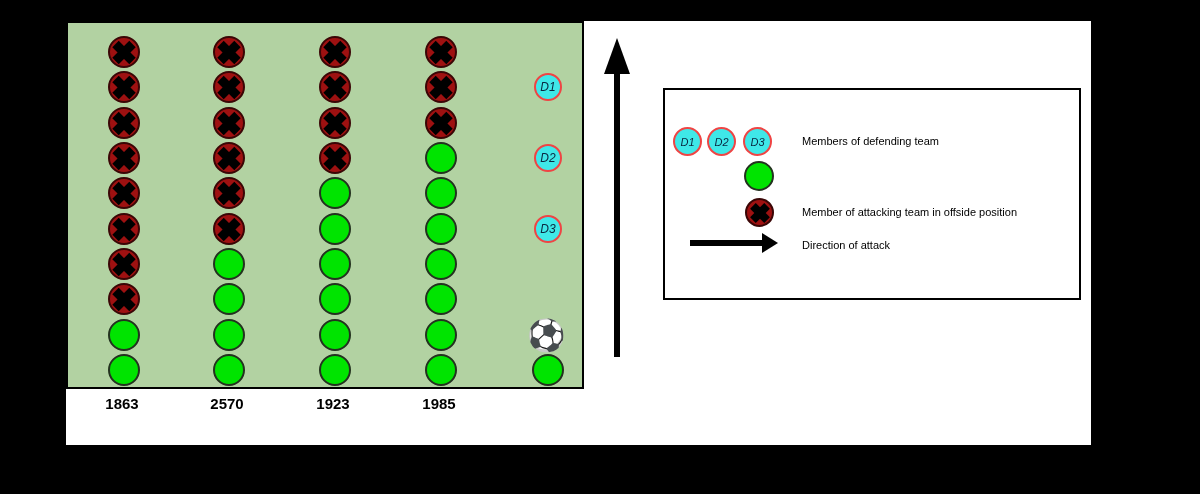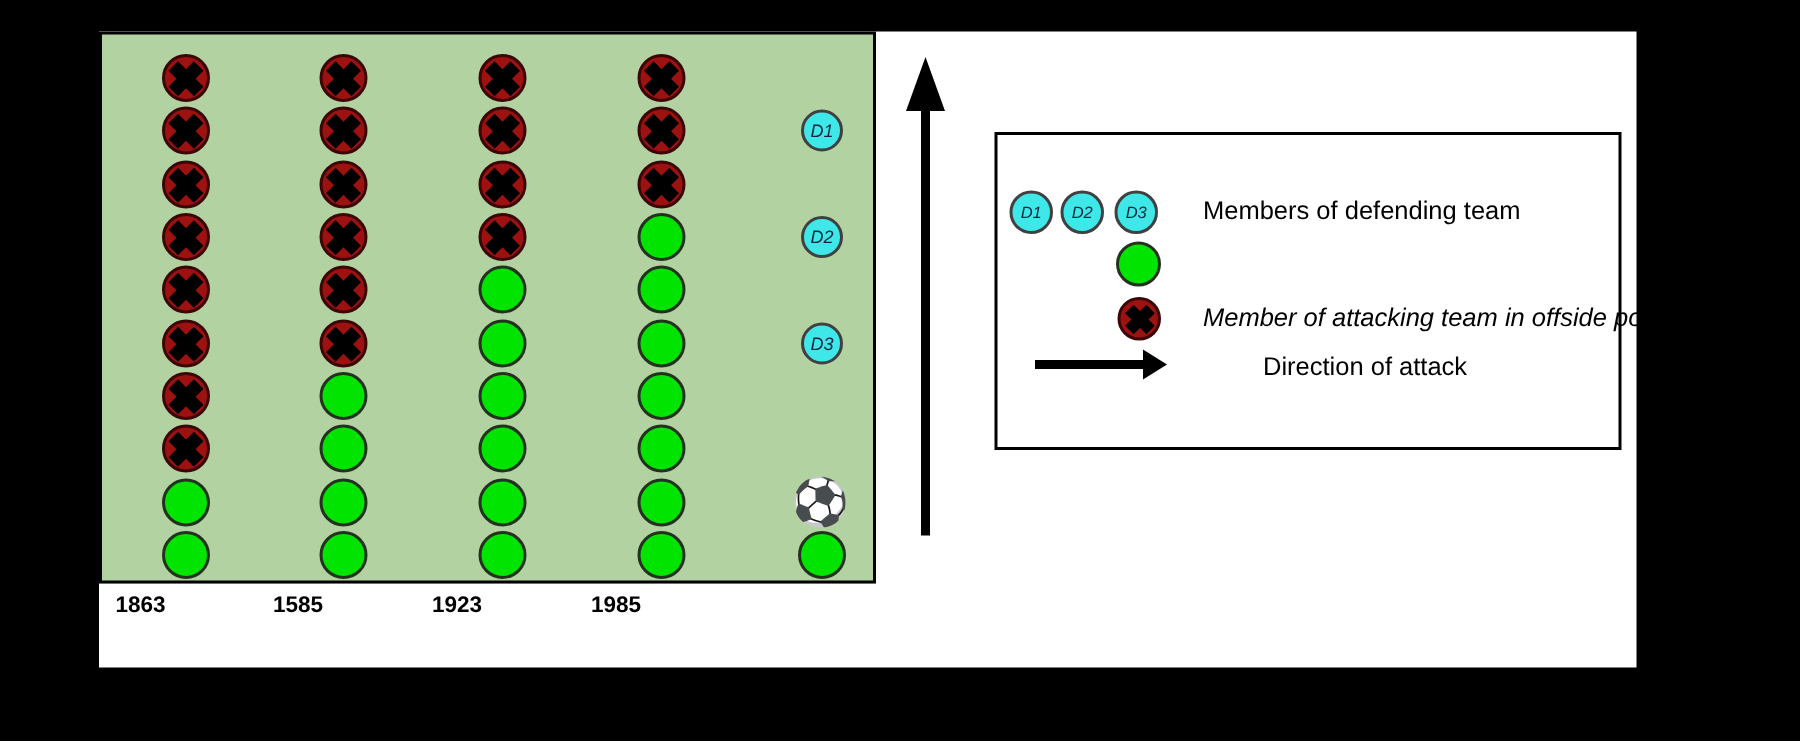--- a/index.html
+++ b/index.html
@@ -32,34 +32,34 @@
   }
   .xbar{
     position:absolute;left:50%;top:50%;width:24px;height:9px;
     margin:-4.5px 0 0 -12px;background:var(--offside-x,#000);
   }
   .xbar.a{transform:rotate(45deg);}
   .xbar.b{transform:rotate(-45deg);}
   .defender{
     width:28px;height:28px;
     background:var(--defender,#3fe8e8);
-    border:2px solid #404040;
+    border:2px solid #ef4444;
     display:flex;align-items:center;justify-content:center;
     font-style:italic;font-size:12px;color:#0a2740;
   }
   .ball{
     position:absolute;width:30px;height:30px;border-radius:50%;
     background:#fff;display:flex;align-items:center;justify-content:center;
     font-family:"DejaVu Sans", sans-serif;font-size:31px;line-height:1;color:#000;
     left:464px;top:297px;
   }
   .lone-attacker{left:464px;top:331px;}
   .year{
     position:absolute;top:374px;width:90px;height:20px;
-    font-weight:bold;font-size:15px;color:#000;
+    text-align:center;font-weight:bold;font-size:15px;color:#000;
   }
   
   .up-arrow-shaft{
     position:absolute;left:548px;top:53px;width:6px;height:283px;
     background:var(--arrow,#000);
   }
   .up-arrow-head{
     position:absolute;left:538px;top:17px;width:0;height:0;
     border-left:13px solid transparent;border-right:13px solid transparent;
     border-bottom:36px solid var(--arrow,#000);
@@ -78,23 +78,23 @@
     position:absolute;left:25px;top:150px;width:72px;height:6px;
     background:var(--arrow,#000);
   }
   .legend-arrow-head{
     position:absolute;left:97px;top:143px;width:0;height:0;
     border-top:10px solid transparent;border-bottom:10px solid transparent;
     border-left:16px solid var(--arrow,#000);
   }
   .legend-label{
     position:absolute;left:137px;height:18px;line-height:18px;
-    font-size:17px;color:#000;white-space:nowrap;
-  }
-  .ll1{top:42px;} .ll2{top:77px;} .ll3{top:113px;font-style:italic;} .ll4{top:146px;margin-left:40px;}
+    font-size:11px;color:#000;white-space:nowrap;
+  }
+  .ll1{top:42px;} .ll2{top:77px;} .ll3{top:113px;} .ll4{top:146px;}
 </style>
 </head>
 <body>
 
 <div class="panel">
 
   <div class="field" id="field">
 
     <div class="ball">⚽</div>
     <div class="circle onside lone-attacker"></div>
@@ -223,16 +223,16 @@
 
     <div class="legend-arrow-shaft"></div>
     <div class="legend-arrow-head"></div>
 
     <div class="legend-label ll1">Members of defending team</div>
     <div class="legend-label ll3">Member of attacking team in offside position</div>
     <div class="legend-label ll4">Direction of attack</div>
   </div>
 
 <div class="year" style="left: 11px;">1863</div>
-    <div class="year" style="left: 116px;">1585</div>
+    <div class="year" style="left: 116px;">2570</div>
     <div class="year" style="left: 222px;">1923</div>
     <div class="year" style="left: 328px;">1985</div>
   </div>
 
 </body></html>

